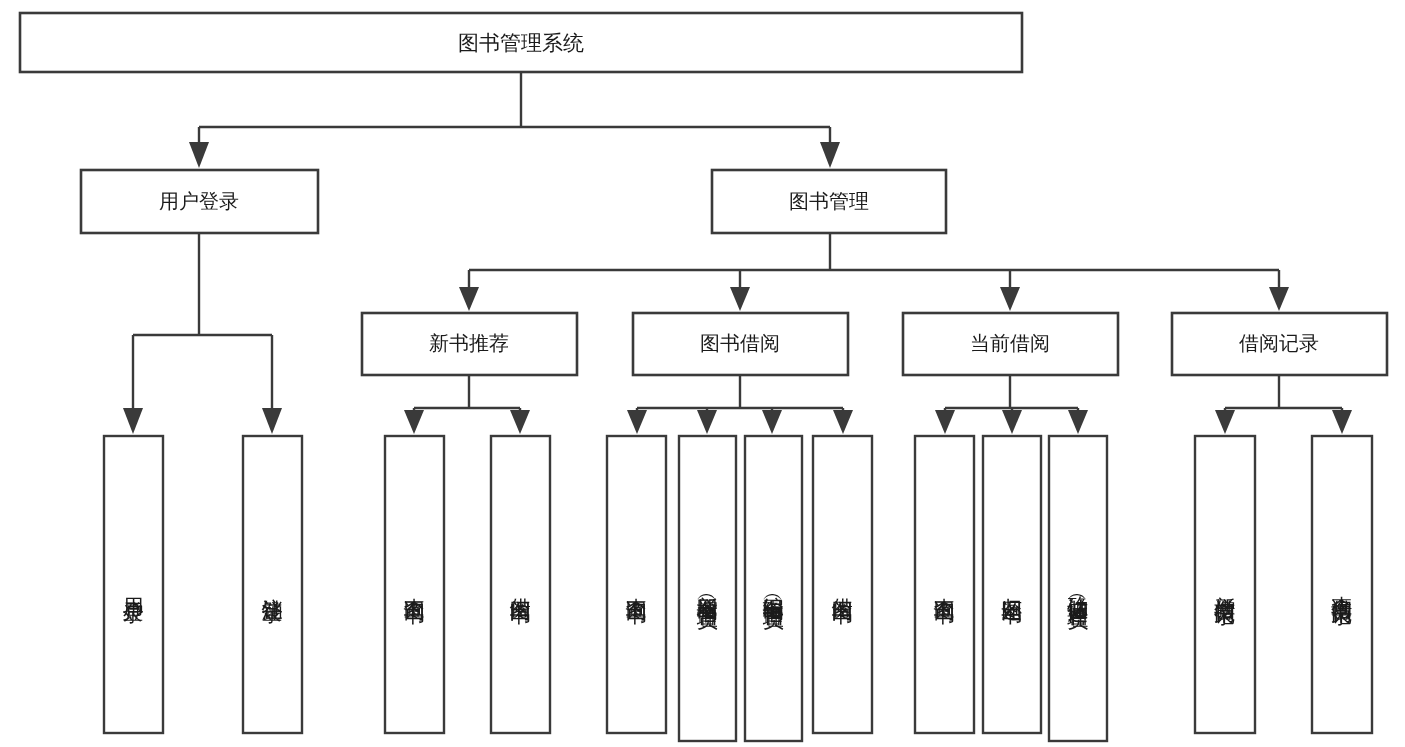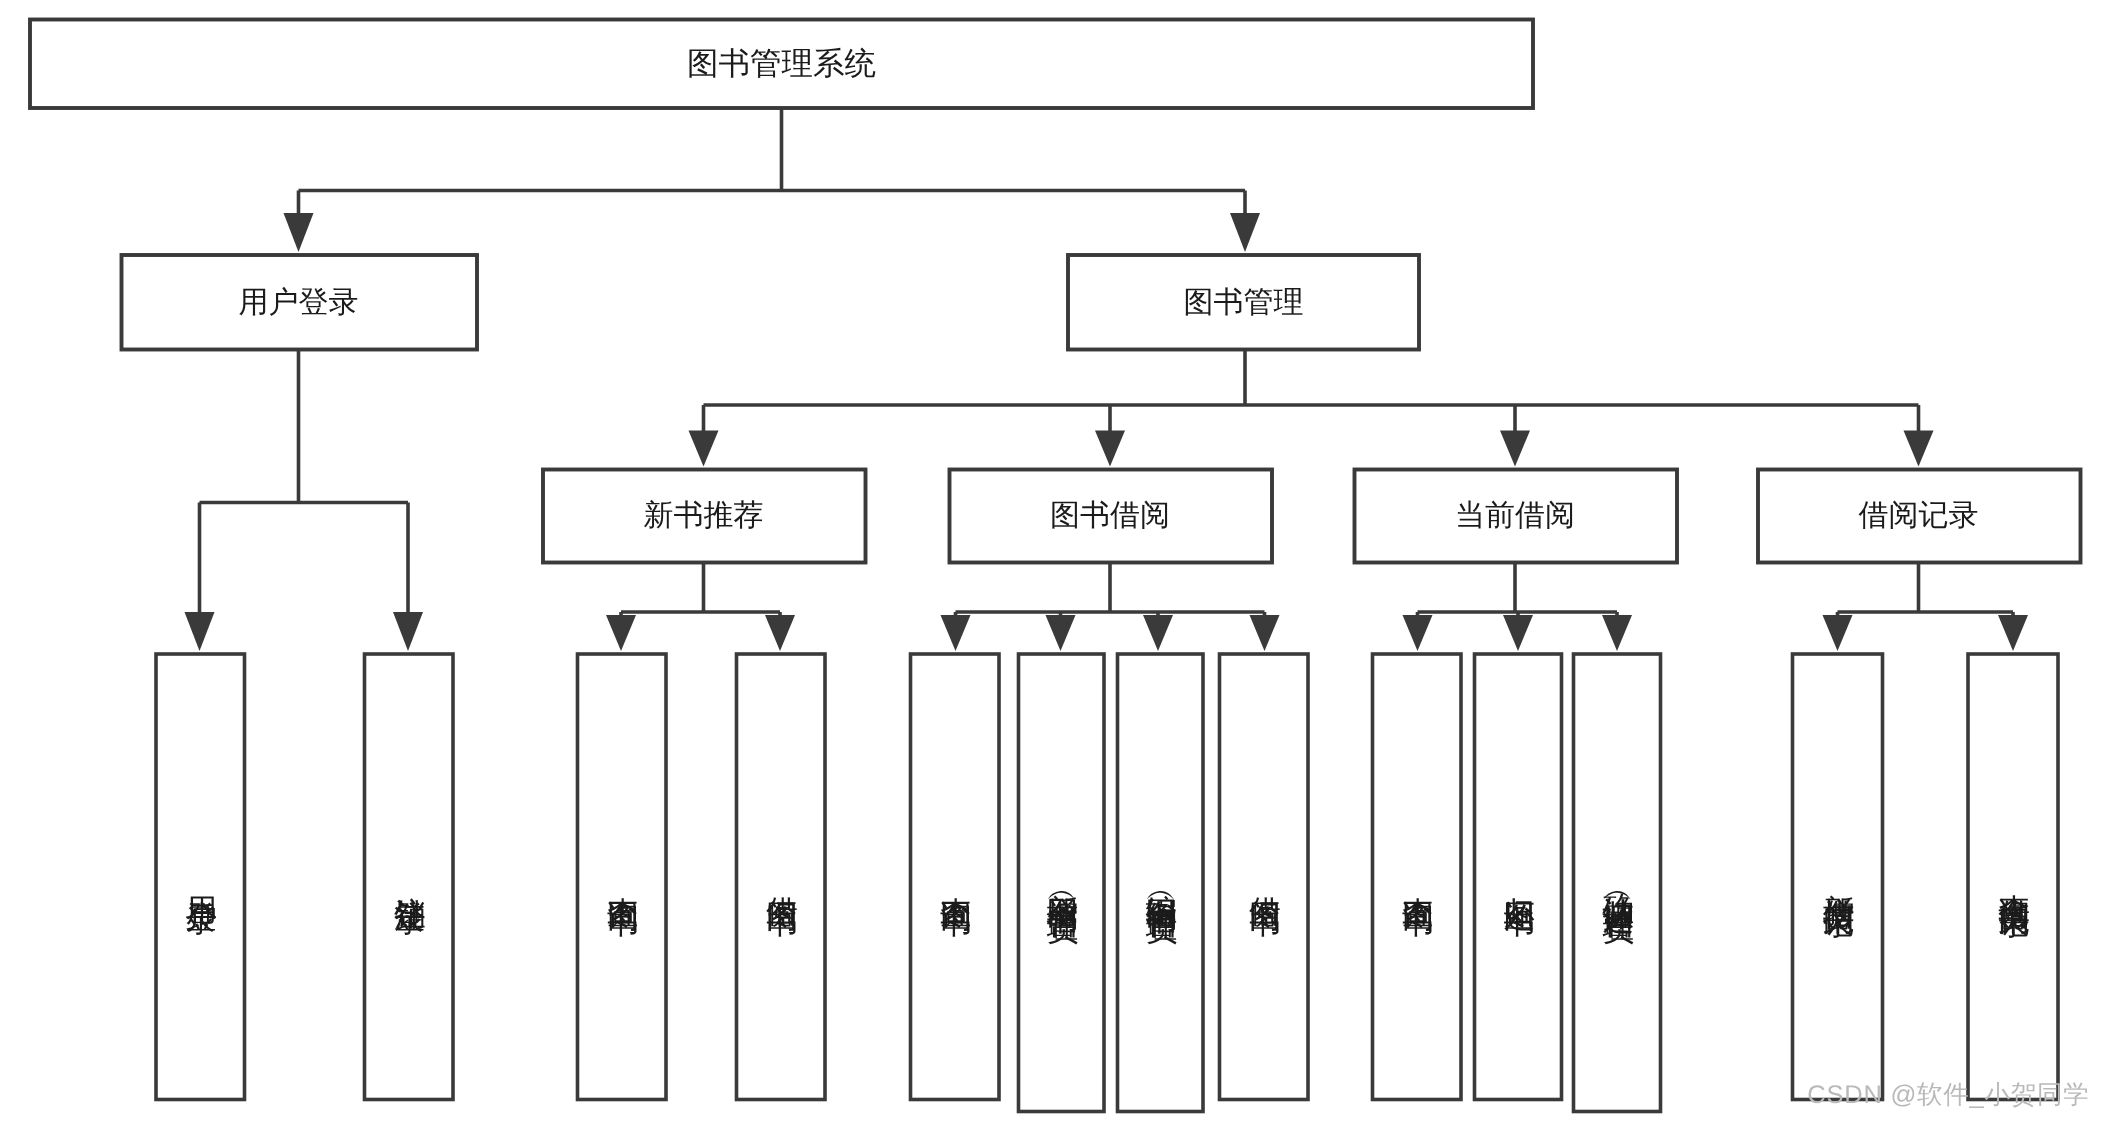--- a/index.html
+++ b/index.html
@@ -266,15 +266,14 @@
     <span class="leaf-label">确认归还（管理员）</span>
   </div>
 
   <div class="leaf-label-wrap" style="left:1195px; top:436px; width:60px; height:297px;">
     <span class="leaf-label">新增借阅记录</span>
   </div>
   <div class="leaf-label-wrap" style="left:1312px; top:436px; width:60px; height:297px;">
     <span class="leaf-label">查询借阅记录</span>
   </div>
 
-  <div class="watermark">CSDN @软件_小贺同学</div>
 
 </div>
 
 </body></html>

